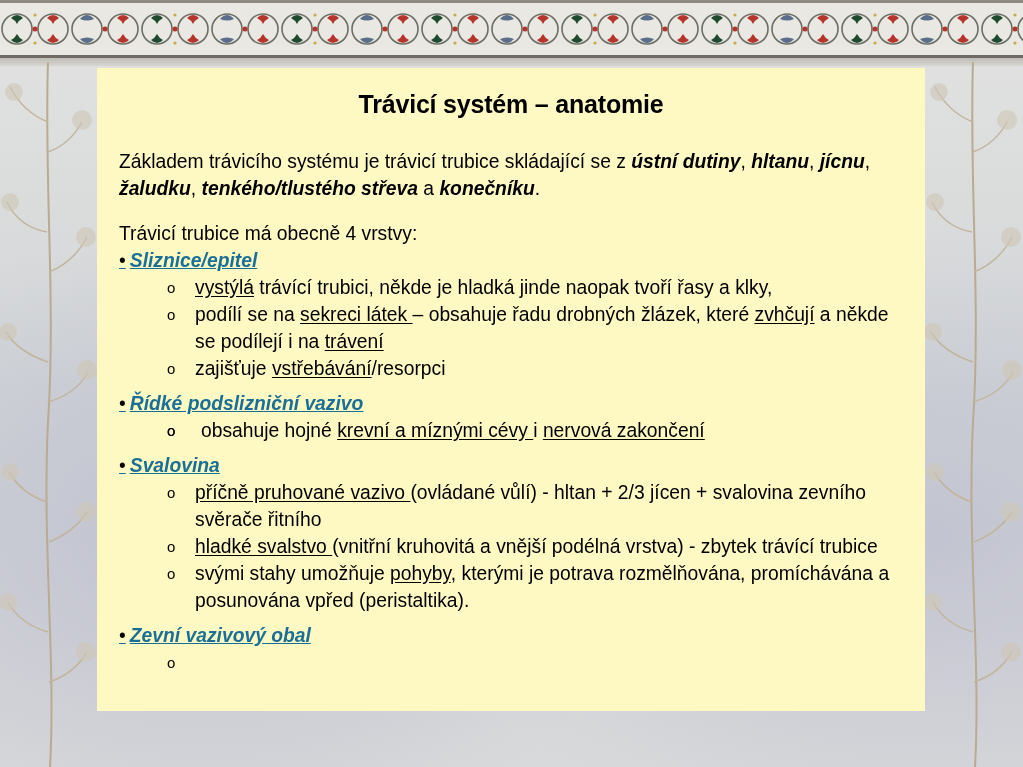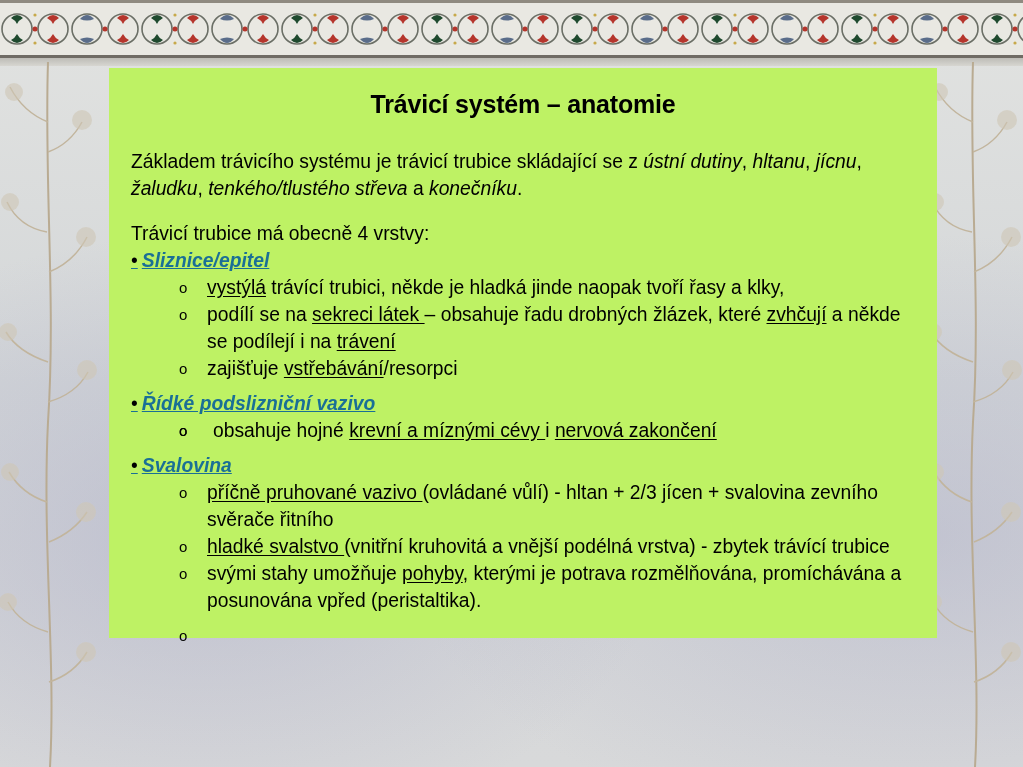--- a/index.html
+++ b/index.html
@@ -28,35 +28,34 @@
     border-bottom:3px solid #6f6b64;
     box-sizing:border-box;
   }
   .frieze-band {
     position:absolute; left:0; top:58px; width:1023px; height:8px;
     background:linear-gradient(180deg,#bdbcb6,#d7d6d1);
   }
   .frieze svg { width:100%; height:100%; display:block; }
   
   .panel {
-    position:absolute; left:97px; top:68px; width:828px; height:570px;
-    background:#bef264;
-    margin-left:12px;
+    position:absolute; left:97px; top:68px; width:828px; height:643px;
+    background:#fef9c3;
   }
   .title {
     position:absolute; left:0; right:0; top:22px; text-align:center;
     font-weight:bold; font-size:25px; color:#000;
     letter-spacing:-0.2px;
   }
   .content {
     position:absolute; left:22px; top:80px; width:790px;
     font-size:19.3px; line-height:27px; color:#000;
   }
   .intro { margin:0 0 18px 0; }
-  .bi { font-weight:normal; font-style:italic; }
+  .bi { font-weight:bold; font-style:italic; }
   .layers-intro { margin:0; }
   .layer { margin:0; }
   .layer + .layer { margin-top:8px; }
   .layer-head { color:#1a6f96; font-weight:bold; font-style:italic;text-decoration:underline; }
   .bullet { color:#000; font-weight:normal; font-style:normal; margin-right:4px; }
   ul.sub { list-style:none; margin:0; padding:0; }
   ul.sub li { position:relative; padding-left:76px; }
   ul.sub li .circ {
     position:absolute; left:48px; top:0; font-size:15px;
   }
@@ -200,18 +199,19 @@
     <div class="layer">
       <div class="layer-head"><span class="bullet">•</span><span>Svalovina</span></div>
       <ul class="sub">
         <li><span class="circ">o</span><u>příčně pruhované vazivo </u><span>(ovládané vůlí) - hltan + 2/3 jícen + svalovina zevního svěrače řitního</span></li>
         <li><span class="circ">o</span><u>hladké svalstvo </u><span>(vnitřní kruhovitá a vnější podélná vrstva) - zbytek trávící trubice</span></li>
         <li><span class="circ">o</span><span>svými stahy umožňuje </span><u>pohyby</u><span>, kterými je potrava rozmělňována, promíchávána a posunována vpřed (peristaltika).</span></li>
       </ul>
     </div>
 
     <div class="layer">
+      <div class="layer-head"><span class="bullet">•</span><span>Zevní vazivový obal</span></div>
       <ul class="sub">
         <li><span class="circ">o</span></li>
       </ul>
     </div>
   </div>
 </div>
 
 </body></html>

